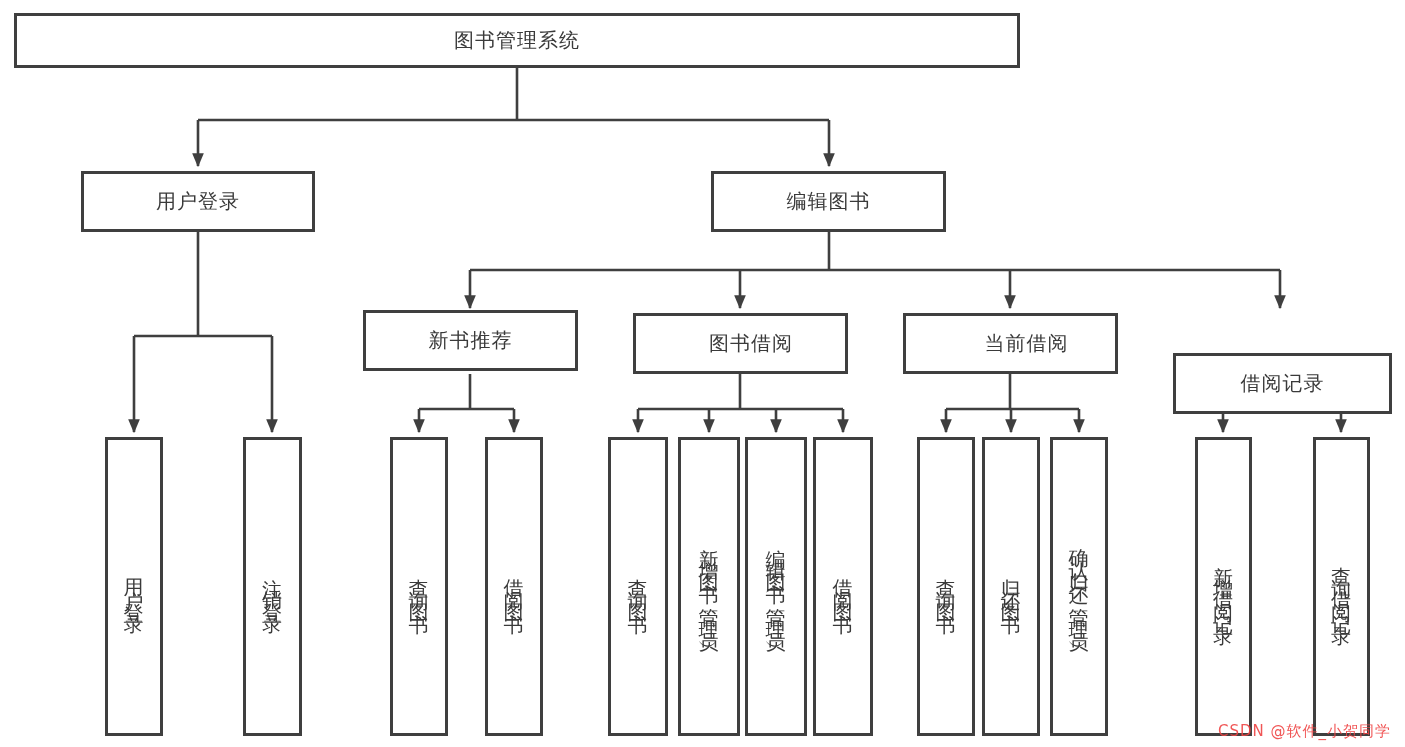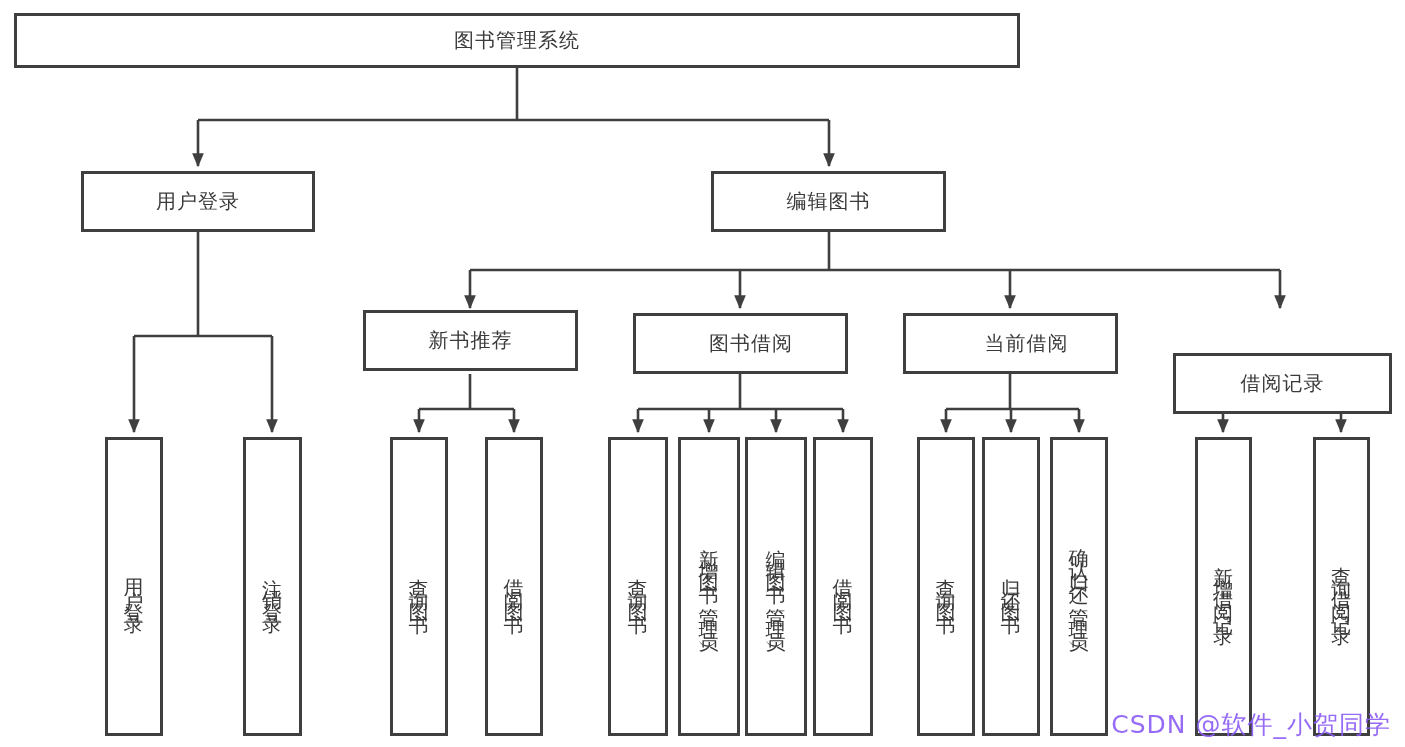--- a/index.html
+++ b/index.html
@@ -49,22 +49,22 @@
     writing-mode: vertical-lr;
     text-orientation: upright;
     font-size: 20px;
     letter-spacing: 12px;
     line-height: 1;
   }
   #watermark {
     position: absolute;
     right: 14px;
     bottom: 6px;
-    font-size: 25px;
-    color: #8b5cf6;
+    font-size: 15px;
+    color: #ef4444;
     opacity: 0.9;
     letter-spacing: 1px;
     white-space: nowrap;
     z-index: 10;
   }
 </style>
 </head>
 <body>
 
 <div id="stage">

